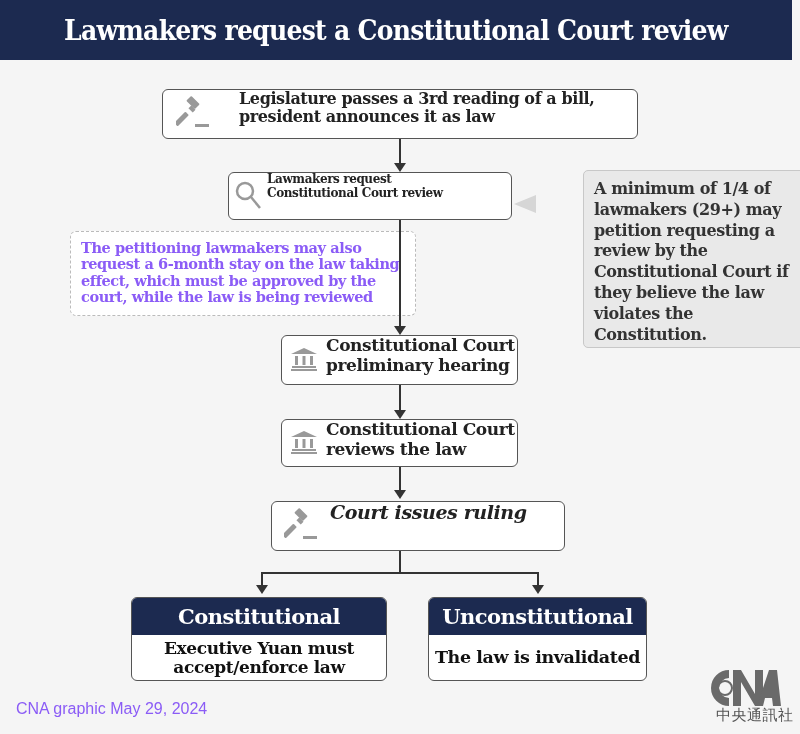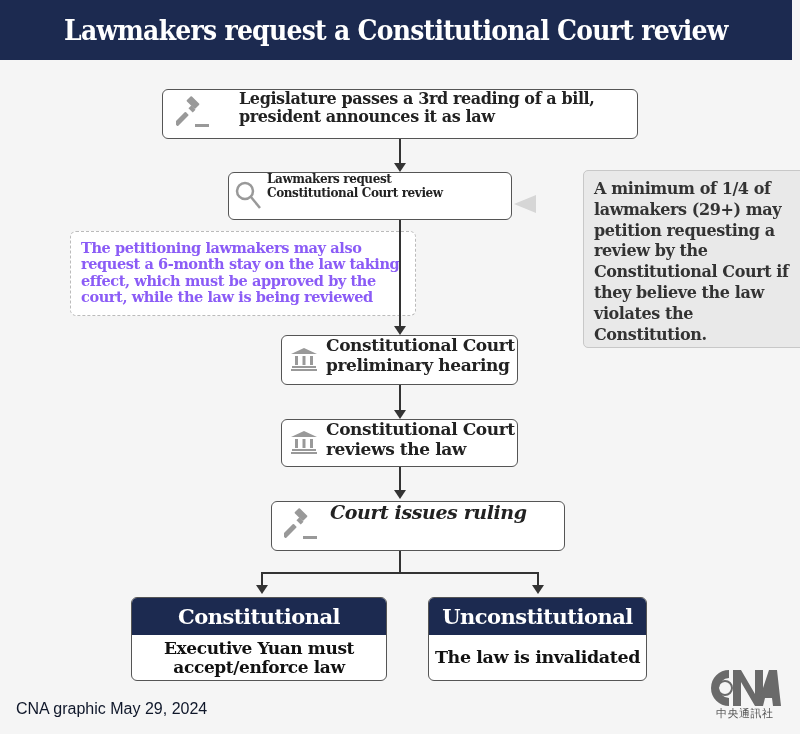--- a/index.html
+++ b/index.html
@@ -12,23 +12,23 @@
   .vline { position: absolute; width: 2px; background: #333; }
   .hline { position: absolute; height: 2px; background: #333; }
   .arrowhead { position: absolute; width: 0; height: 0; border-left: 6px solid transparent; border-right: 6px solid transparent; border-top: 9px solid #333; }
   .icon { color: #999; display: flex; align-items: center; justify-content: center; }
   .note { position: absolute; border: 1.5px dashed #bbb; border-radius: 6px; background: #fff; padding: 8px 10px; font-size: 14.5px; font-weight: bold; color: #8b5cf6; line-height: 1.13; letter-spacing: -0.4px; }
   .callout { position: absolute; background: #e9e9e9; border: 1.5px solid #c8c8c8; border-radius: 5px; padding: 8px 10px; font-size: 16px; font-weight: bold; color: #333; line-height: 1.3; letter-spacing: -0.4px; margin-left: 48px; }
   .callout-tail { position: absolute; width: 0; height: 0; border-top: 9px solid transparent; border-bottom: 9px solid transparent; border-right: 22px solid #d6d6d6; }
   .result { position: absolute; border: 1.5px solid #555; border-radius: 6px; overflow: hidden; background: #fff; }
   .result .rhead { background: #1c2a50; color: #fff; font-size: 21px; font-weight: bold; text-align: center; height: 37px; display: flex; align-items: center; justify-content: center; letter-spacing: -0.5px; }
   .result .rbody { font-size: 17px; font-weight: bold; color: #111; text-align: center; display: flex; align-items: center; justify-content: center; line-height: 1.1; letter-spacing: -0.4px; }
-  .footer { position: absolute; left: 16px; top: 700px; font-family: "Liberation Sans", sans-serif; font-size: 16px; color: #0f172a; }
+  .footer { position: absolute; left: 16px; top: 700px; font-family: "Liberation Sans", sans-serif; font-size: 16px; color: #8b5cf6; }
   .logo { position: absolute; left: 705px; top: 668px; width: 76px; height: 52px; }
-  .logo-cn { position: absolute; left: 716px; top: 706px; font-family: "DejaVu Sans", sans-serif; font-size: 11px; color: #555; letter-spacing: 0.5px; }
+  .logo-cn { position: absolute; left: 716px; top: 706px; font-family: "DejaVu Sans", sans-serif; font-size: 15px; color: #555; letter-spacing: 0.5px; }
 </style>
 </head>
 <body>
 
 <div class="header">
   <h1>Lawmakers request a Constitutional Court review</h1>
 </div>
 
 <div class="box" style="left:162px;top:89px;width:476px;height:50px;">
   <div class="icon" style="width:60px;height:46px;">

